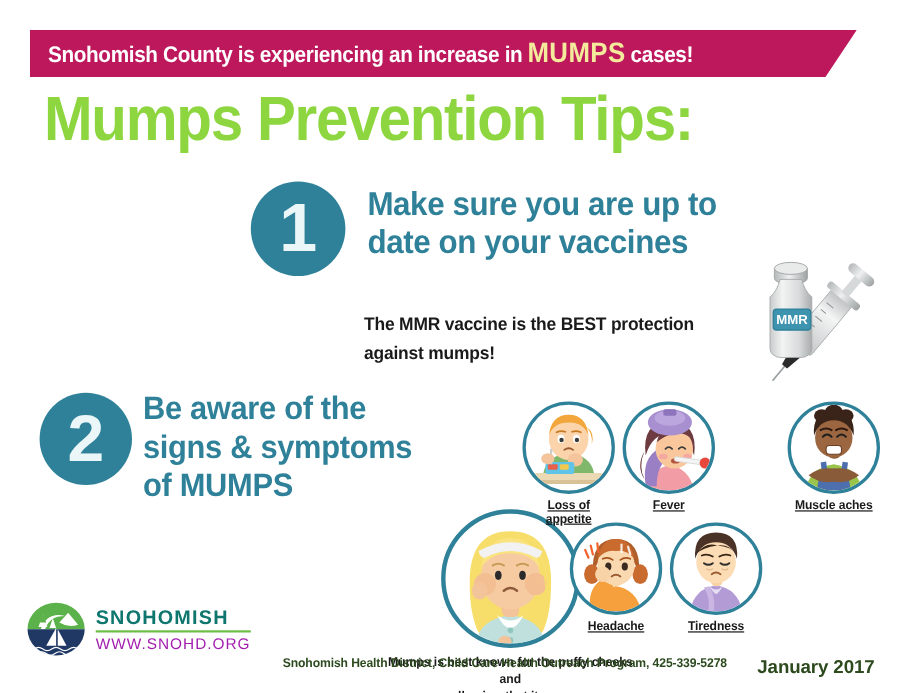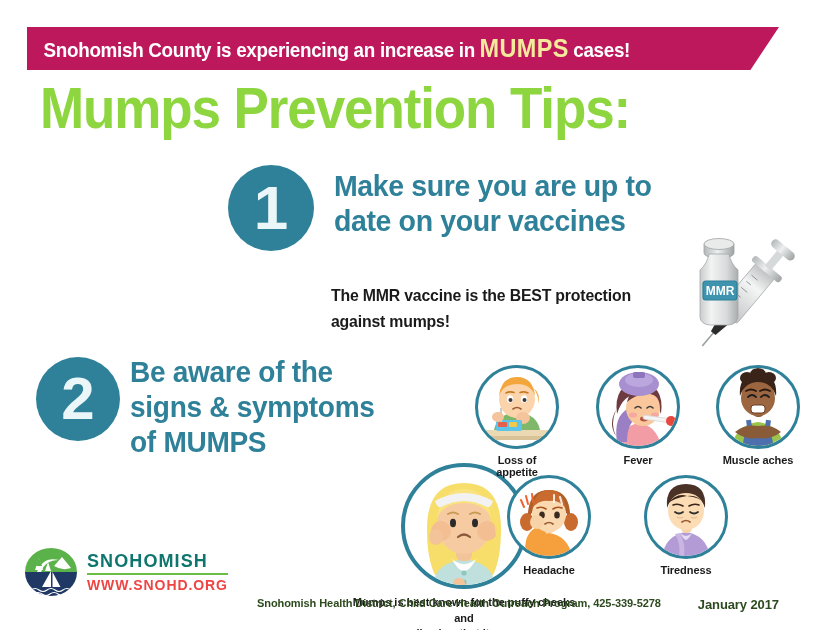--- a/index.html
+++ b/index.html
@@ -128,20 +128,21 @@
     position: absolute;
     left: 676px;
     top: 234px;
     width: 132px;
     height: 124px;
   }
 
   
   .sym {
     position: absolute;
+    text-decoration: underline;
   }
   .sym-circle {
     border-radius: 50%;
     border: 3px solid #2E8199;
     background: #ffffff;
     overflow: hidden;
     position: relative;
   }
   .sym-label {
     text-align: center;
@@ -166,24 +167,24 @@
     font-size: 11.5px;
     font-weight: bold;
     color: #1A1A1A;
     line-height: 1.35;
     margin-top: 6px;
     white-space: pre-line;
     transform: scaleX(0.96);
   }
 
   #sym-appetite { left: 475px; top: 365px; }
-  #sym-fever    { left: 596px; top: 365px; }
+  #sym-fever    { left: 566px; top: 365px; }
   #sym-muscle   { left: 716px; top: 365px; }
-  #sym-headache { left: 507px; top: 475px; }
-  #sym-tired    { left: 644px; top: 475px; }
+  #sym-headache { left: 518px; top: 475px; }
+  #sym-tired    { left: 609px; top: 475px; }
 
   
   .logo-block {
     position: absolute;
     left: 24px; top: 546px;
     display: flex;
     align-items: center;
   }
   .logo-badge { width: 54px; height: 52px; flex: none; }
   .logo-words { margin-left: 9px; line-height: 1; }
@@ -192,38 +193,38 @@
     letter-spacing: 1.1px;
   }
   .logo-l2 {
     font-size: 15px; color: #4F9D45; letter-spacing: 1.1px;
     margin-top: 2px;
   }
   .logo-rule {
     height: 2px; background: #6BBE45; margin: 3px 0 3px 0; width: 100%;
   }
   .logo-l3 {
-    font-size: 14px; color: #ef4444; letter-spacing: 0.9px; font-weight: bold;
+    font-size: 14px; color: #a21caf; letter-spacing: 0.9px;
   }
 
   
   .footer-left {
     position: absolute;
     left: 257px; top: 597px;
     font-size: 11.5px;
     font-weight: bold;
     color: #2C4A1E;
     letter-spacing: -0.1px;
     transform: scaleX(0.96);
     transform-origin: left top;
   }
   .footer-right {
     position: absolute;
-    right: 36px; top: 597px;
-    font-size: 13px;
+    right: 20px; top: 597px;
+    font-size: 17px;
     font-weight: bold;
     color: #2C4A1E;
     letter-spacing: -0.1px;
   }
 </style>
 </head>
 <body>
 
 <div id="poster">
 

